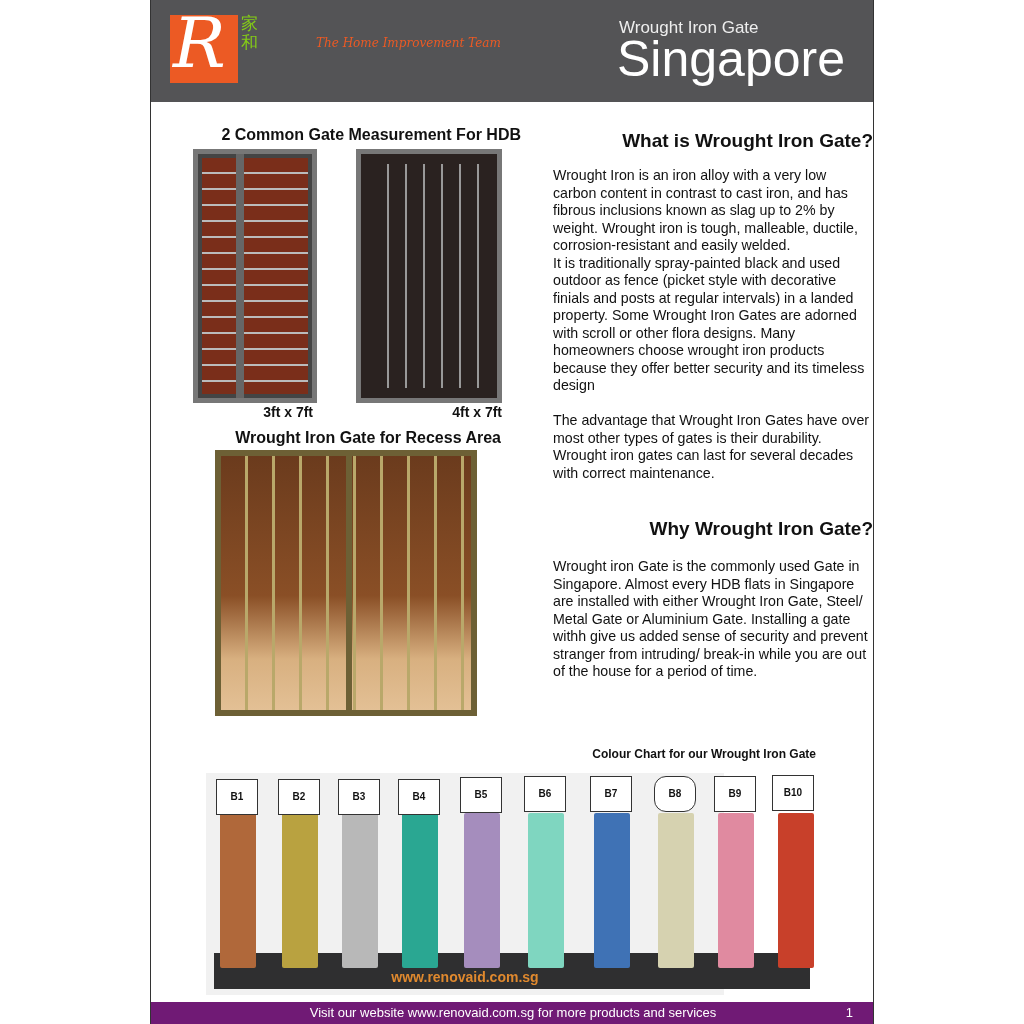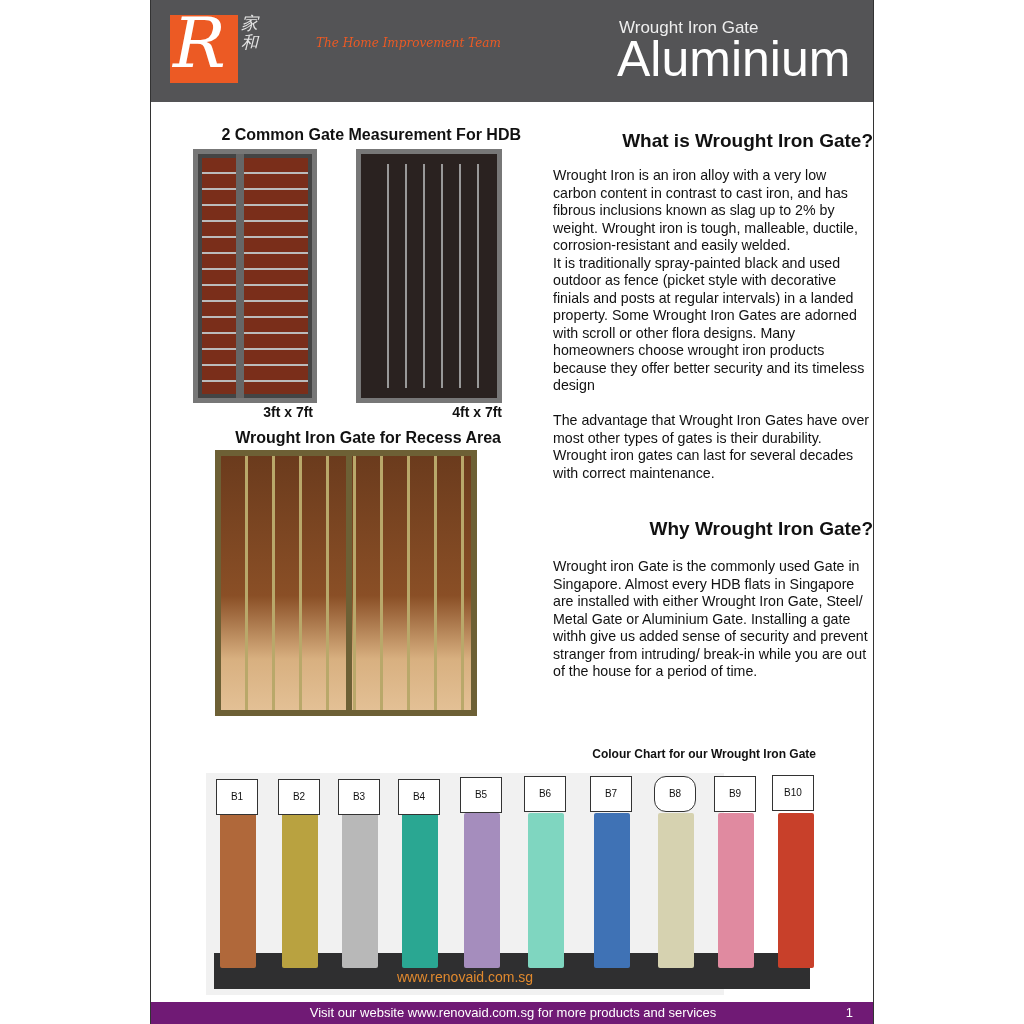--- a/index.html
+++ b/index.html
@@ -1,57 +1,57 @@
 <!DOCTYPE html>
 <html><head>
 <meta charset="utf-8">
 <style>
   html, body { margin:0; padding:0; background:#ffffff; }
   body { width:1024px; height:1024px; position:relative; overflow:hidden; font-family:"Liberation Sans", sans-serif; }
   .page { position:absolute; left:150px; top:0; width:724px; height:1024px; background:#fff; border-left:1px solid #333; border-right:1px solid #333; box-sizing:border-box; }
   .header { position:absolute; left:0; top:0; width:100%; height:102px; background:#545456; }
   .logo-box { position:absolute; left:19px; top:15px; width:68px; height:68px; background:#ec5a24; }
   .logo-r { position:absolute; left:22px; top:8px; font-family:"DejaVu Serif", serif; font-size:70px; color:#fff; line-height:70px; font-style:italic; }
-  .logo-cn { position:absolute; left:90px; top:14px; color:#e5e5e5; font-size:17px; line-height:19px; width:20px;font-style:italic; }
+  .logo-cn { position:absolute; left:90px; top:14px; color:#84cc16; font-size:17px; line-height:19px; width:20px; }
   .logo-tag { position:absolute; left:165px; top:36px; color:#ec5a24; font-family:"DejaVu Serif", serif; font-style:italic; font-size:12px; }
   .logo-name { position:absolute; left:86px; top:46px; color:#ec5a24; font-family:"DejaVu Serif", serif; font-style:italic; font-size:30px; letter-spacing:1px; }
   .h-sub { position:absolute; left:468px; top:18px; color:#eee; font-size:17px; }
   .h-title { position:absolute; left:466px; top:30px; color:#fff; font-size:50px; font-weight:normal; }
   .sec-title { position:absolute; font-weight:bold; color:#111; text-align:right; }
   .img { position:absolute; box-sizing:border-box; }
   .cap { position:absolute; font-weight:bold; font-size:14px; color:#111; text-align:right; }
   .para { position:absolute; left:402px; width:320px; font-size:14.2px; line-height:17.5px; color:#111; white-space:pre-line; }
   .door1 { left:42px; top:149px; width:124px; height:254px; background:#444; border:5px solid #777; }
   .door1 .wood { position:absolute; inset:4px; background:repeating-linear-gradient(180deg,#7a2e1a 0 14px,#bbb 14px 16px); }
   .door1 .bar { position:absolute; left:38px; top:0; width:8px; height:100%; background:#666; }
   .door2 { left:205px; top:149px; width:146px; height:254px; background:#2a2220; border:5px solid #777; }
   .door2 .bars { position:absolute; inset:10px; background:repeating-linear-gradient(90deg,transparent 0 16px,#999 16px 18px); }
   .recess { left:64px; top:450px; width:262px; height:266px; background:linear-gradient(180deg,#6b3b1d 0%,#8a4f26 55%,#d8b080 80%,#e3c095 100%); border:6px solid #6d6035; }
   .recess .bars { position:absolute; inset:0; background:repeating-linear-gradient(90deg,transparent 0 24px,#b9a86a 24px 27px); }
   .recess .mid { position:absolute; left:125px; top:0; width:6px; height:100%; background:#6d6035; }
-  .chart { position:absolute; left:55px; top:773px; width:518px; height:222px; background:#f1f1f1; }
+  .chart { position:absolute; left:55px; top:773px; width:518px; height:222px; background:#f1f1f1;font-weight:bold; }
   .swatch { position:absolute; top:40px; width:36px; height:155px; border-radius:2px; }
   .label-box { position:absolute; top:6px; width:40px; height:34px; border:1px solid #333; background:#fff; font-size:10px; text-align:center; line-height:34px; color:#111; }
   .chart-base { position:absolute; left:8px; bottom:6px; width:596px; height:36px; background:#2f2f30; }
   .chart-url { position:absolute; left:0; width:100%; bottom:10px; text-align:center; color:#e0892e; font-size:14px; }
   .footer { position:absolute; left:0; top:1002px; width:100%; height:22px; background:#701a75; color:#fff; font-size:13px; line-height:22px; }
   .footer .txt { position:absolute; left:0; width:724px; text-align:center; }
   .footer .pg { position:absolute; right:20px; }
 </style>
 </head>
 <body>
 
 <div class="page">
   <div class="header">
     <div class="logo-box"></div>
     <div class="logo-r">R</div>
     <div class="logo-cn">家和</div>
     <div class="logo-tag">The Home Improvement Team</div>
     <div class="h-sub">Wrought Iron Gate</div>
-    <div class="h-title">Aluminium</div>
+    <div class="h-title">Singapore</div>
   </div>
 
   <div class="sec-title" style="left:30px;top:126px;width:340px;font-size:16px;">2 Common Gate Measurement For HDB</div>
 
   <div class="img door1">
     <div class="wood"></div>
       <div class="bar"></div>
   </div>
   <div class="img door2">
     <div class="bars"></div>

